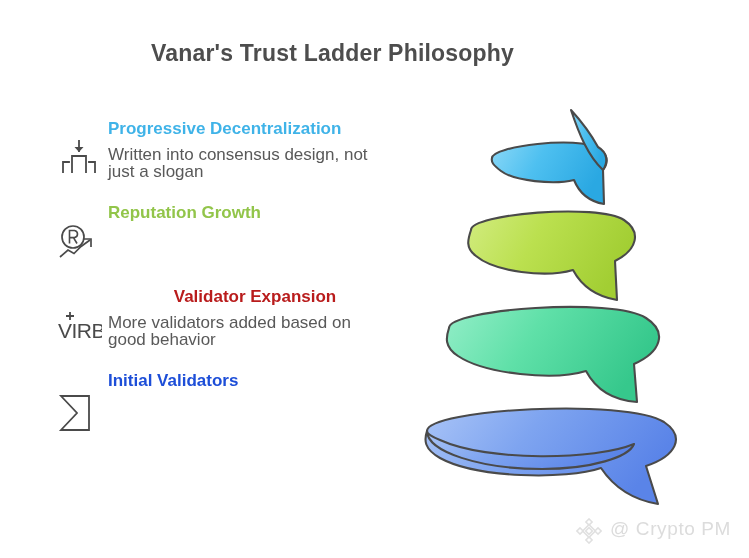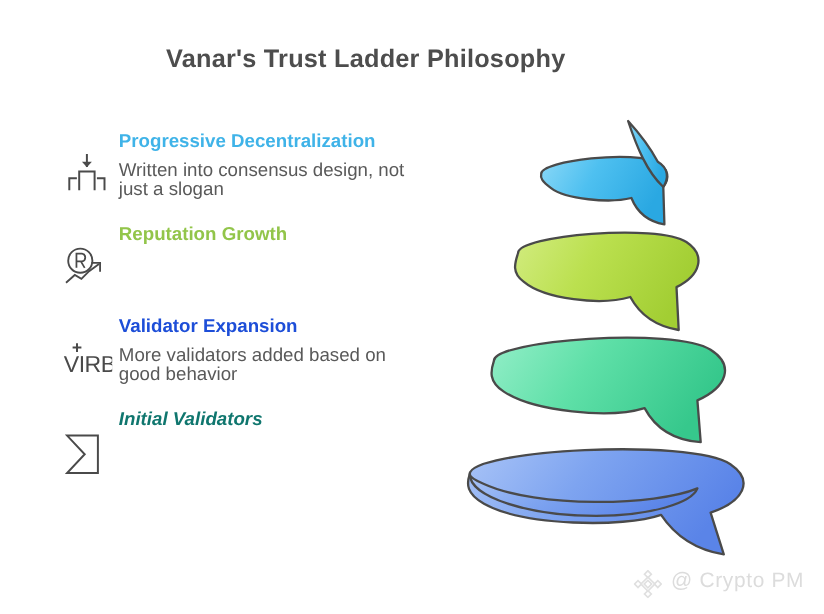--- a/index.html
+++ b/index.html
@@ -61,22 +61,22 @@
 
   .item-desc {
     font-size: 17px;
     color: #595959;
     line-height: 17px;
     max-width: 275px;
   }
 
   .t-blue-light { color: #3fb3e8; }
   .t-lime       { color: #92c54a; }
-  .t-green      { color: #1d4ed8; }
-  .t-blue       { color: #0f766e; font-style: italic; }
+  .t-green      { color: #b91c1c; text-align: center; }
+  .t-blue       { color: #1d4ed8; }
 
   .spiral {
     position: absolute;
     left: 396px;
     top: 100px;
     width: 340px;
     height: 420px;
   }
 
   .watermark {

